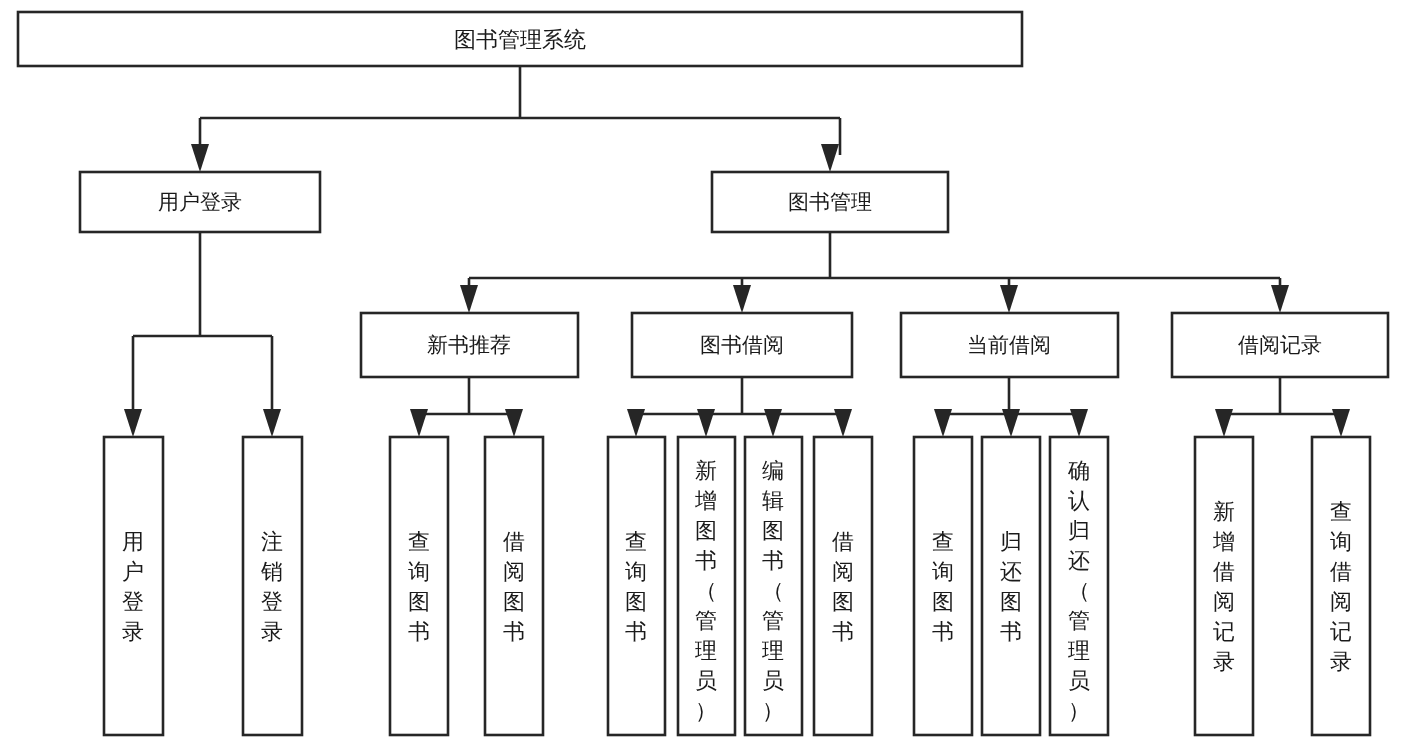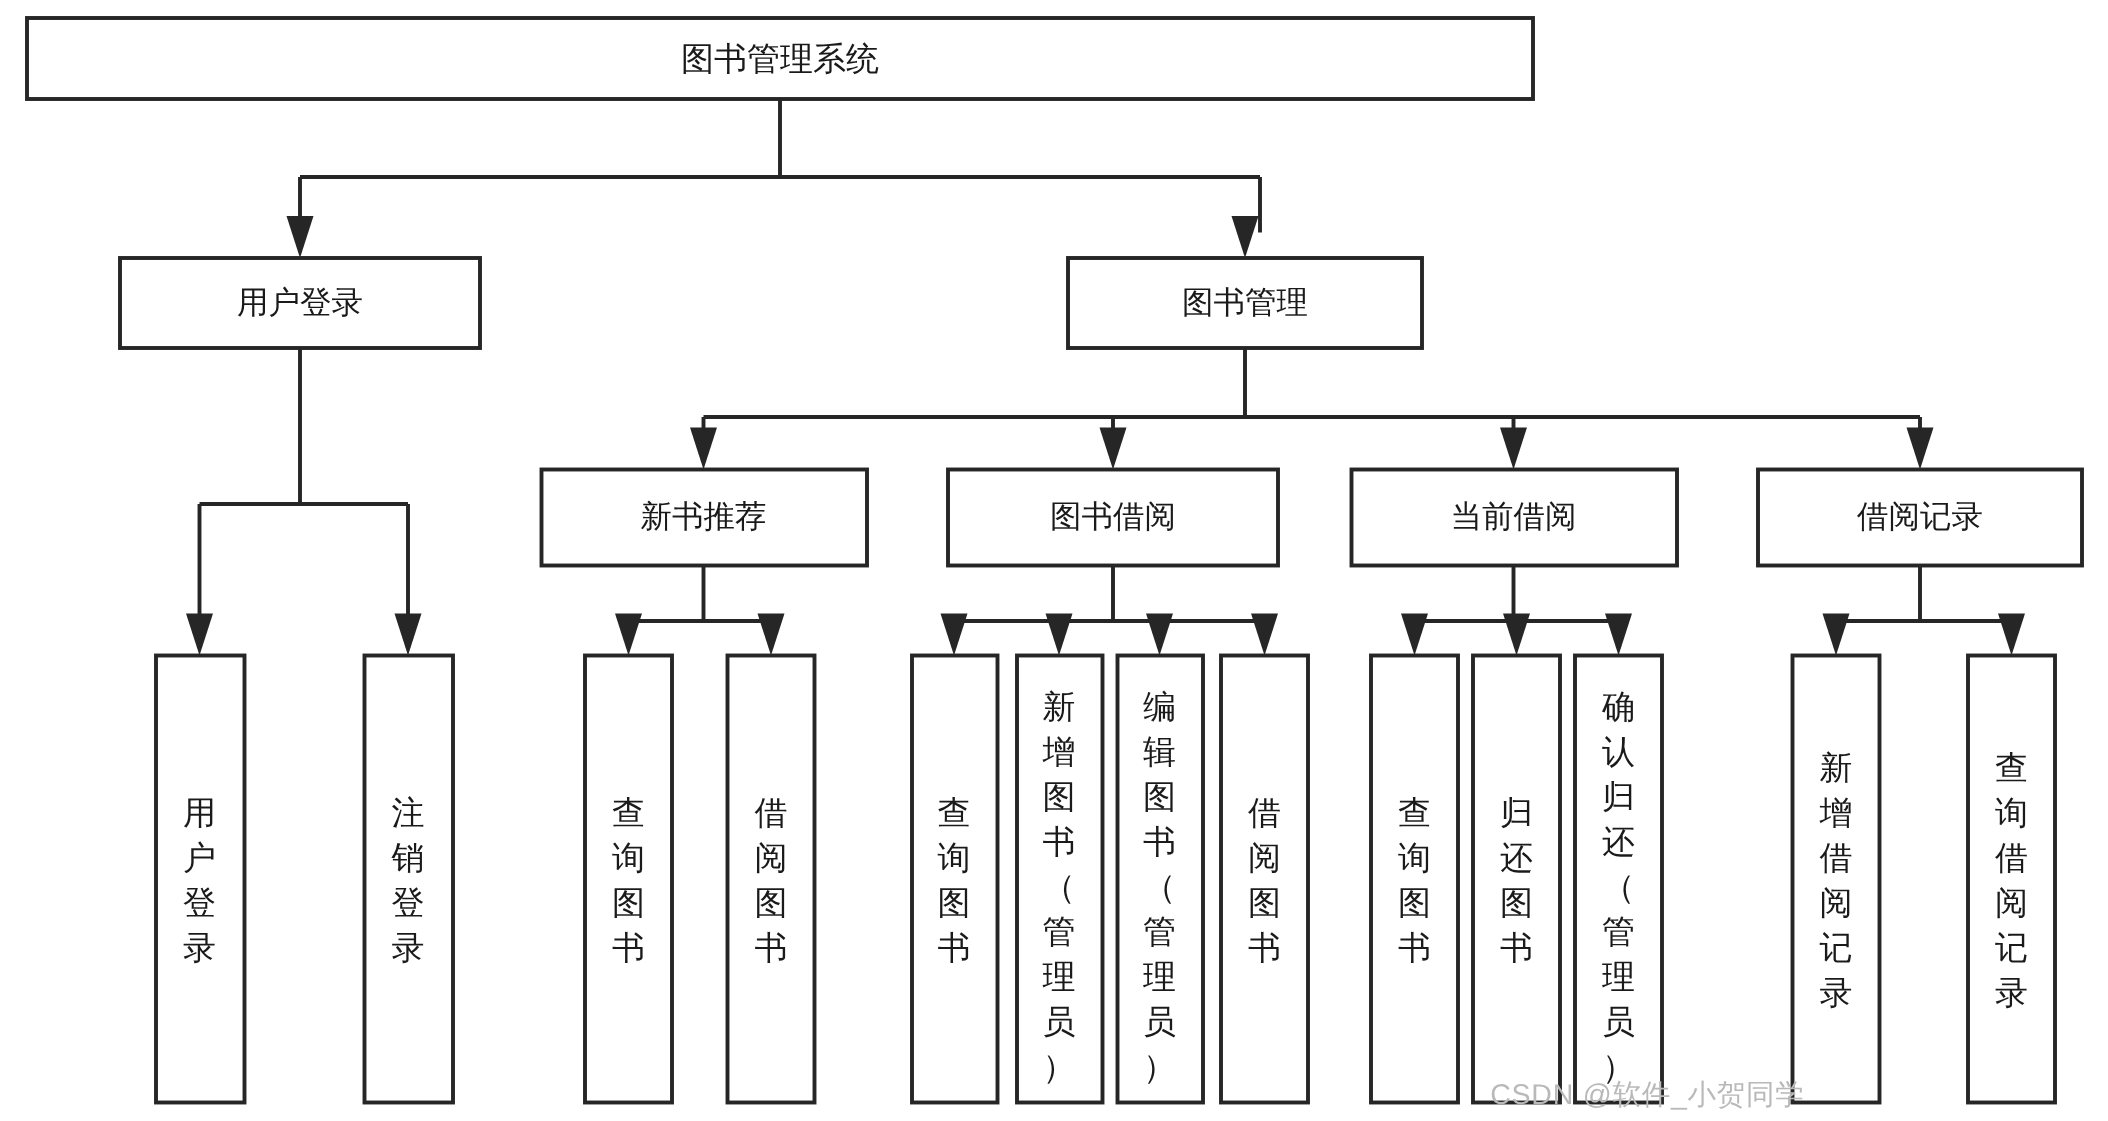--- a/index.html
+++ b/index.html
@@ -190,14 +190,13 @@
       <rect class="node-rect" x="1195" y="437" width="58" height="298"></rect>
       <text class="leaf-label" x="1224" y="0"><tspan x="1224" y="519.4">新</tspan><tspan x="1224" y="549.4">增</tspan><tspan x="1224" y="579.4">借</tspan><tspan x="1224" y="609.4">阅</tspan><tspan x="1224" y="639.4">记</tspan><tspan x="1224" y="669.4">录</tspan></text>
     </g>
     <g>
       <rect class="node-rect" x="1312" y="437" width="58" height="298"></rect>
       <text class="leaf-label" x="1341" y="0"><tspan x="1341" y="519.4">查</tspan><tspan x="1341" y="549.4">询</tspan><tspan x="1341" y="579.4">借</tspan><tspan x="1341" y="609.4">阅</tspan><tspan x="1341" y="639.4">记</tspan><tspan x="1341" y="669.4">录</tspan></text>
     </g>
 
   </svg>
 
-  <div class="watermark">CSDN @软件_小贺同学</div>
 </div>
 
 </body></html>

